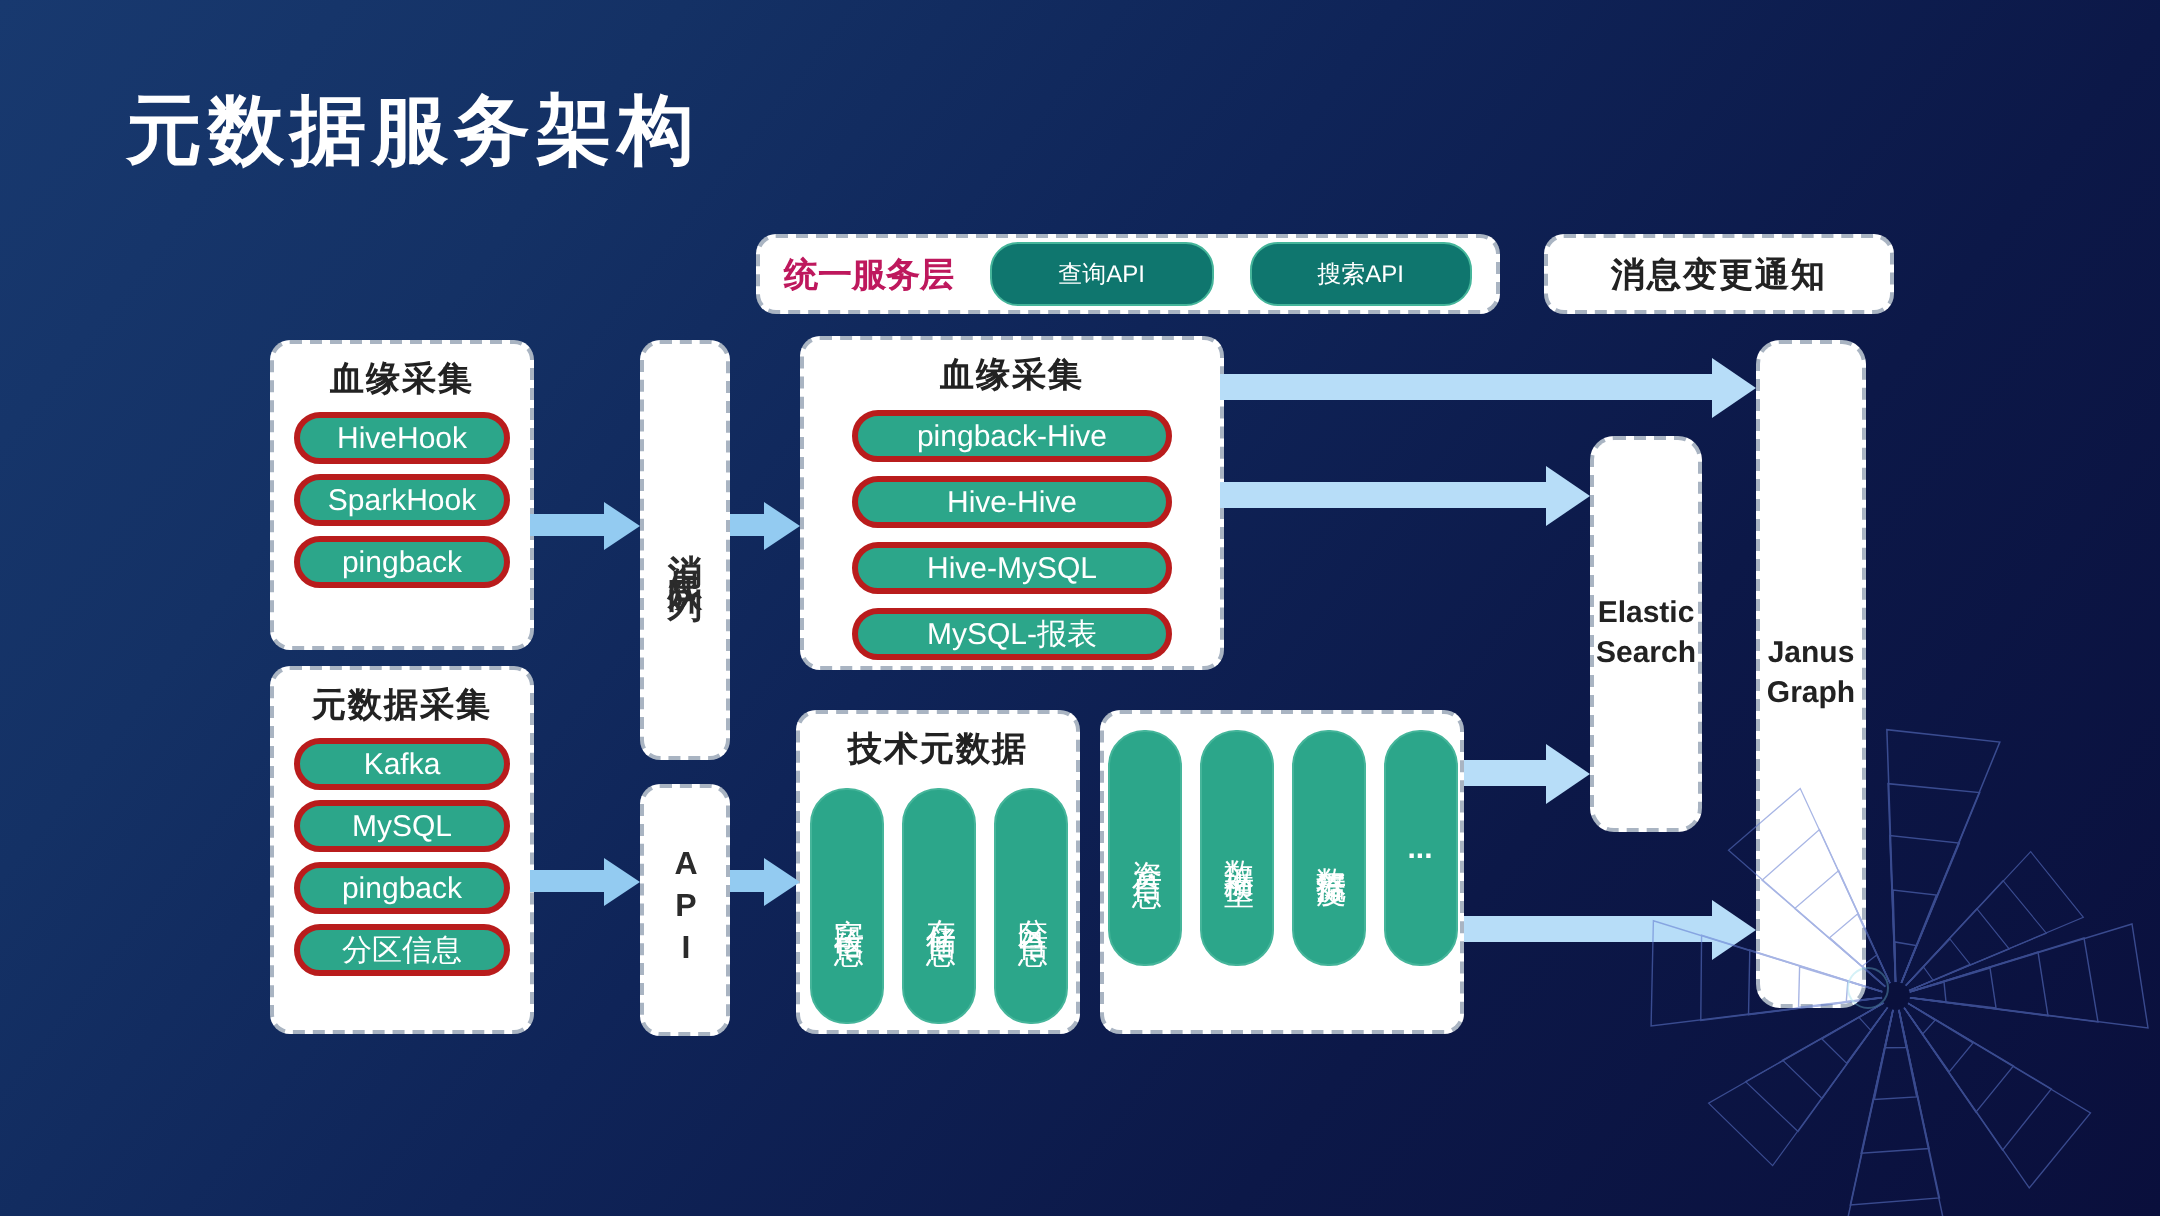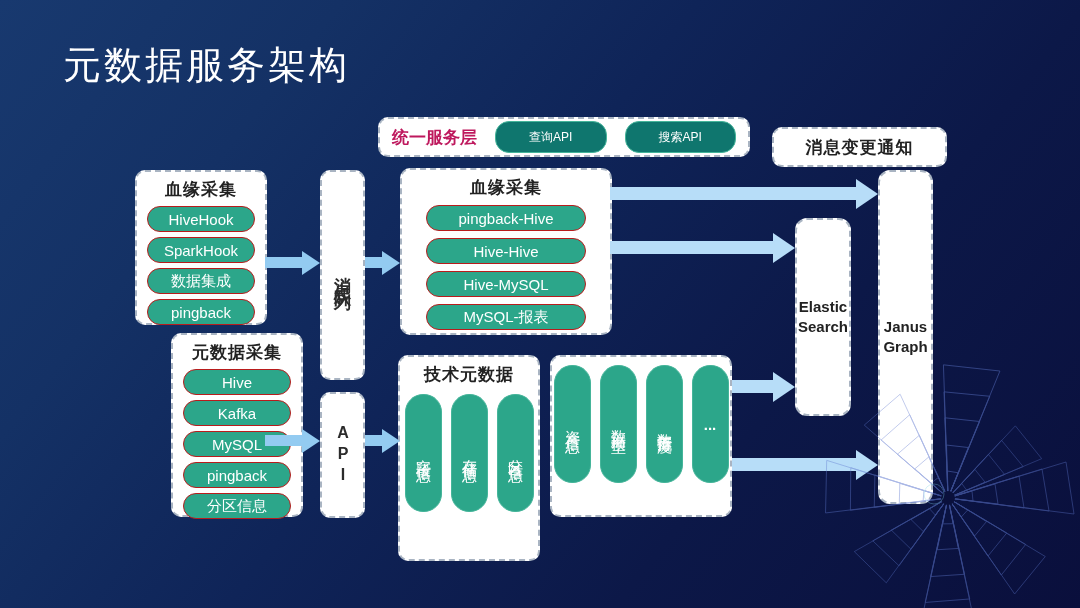--- a/index.html
+++ b/index.html
@@ -3,34 +3,34 @@
 <meta charset="utf-8">
 <style>
   html,body{margin:0;padding:0;background:#060a28;}
   .stage{
     position:relative;width:1080px;height:608px;overflow:hidden;
     font-family:"Liberation Sans","DejaVu Sans",sans-serif;
     background:linear-gradient(128deg,#18396f 0%,#143165 22%,#0f2458 45%,#0c1848 70%,#0a0f3c 100%);
   }
   .slide-title{
     position:absolute;left:63px;top:40px;color:#ffffff;
-    font-size:38px;font-weight:400;letter-spacing:3px;
+    font-size:38px;font-weight:700;letter-spacing:3px;
   }
   
   .wbox{
     position:absolute;background:#ffffff;border-radius:10px;
     border:2px dashed #a9b4c2;box-sizing:border-box;
   }
   .box-title{
     color:#222;font-size:17px;font-weight:600;text-align:center;
     padding-top:6px;letter-spacing:1px;
   }
   .pill-col{display:flex;flex-direction:column;gap:5px;padding:5px 10px 0 10px;}
   .pill{
-    background:#2CA68A;border:1px solid #b91c1c;color:#fff;
+    background:#2CA68A;border:3px solid #b91c1c;color:#fff;
     border-radius:13px;height:26px;display:flex;align-items:center;
     justify-content:center;font-size:15px;box-sizing:border-box;
   }
   .hpill{border-radius:14px;}
   .vrow{display:flex;gap:9px;justify-content:center;padding-top:8px;}
   .vpill{
     background:#2CA68A;border:1px solid #45b59a;color:#fff;border-radius:18px;
     width:37px;height:118px;display:flex;align-items:center;justify-content:center;
     writing-mode:vertical-rl;text-orientation:upright;font-size:15px;
     letter-spacing:3px;box-sizing:border-box;
@@ -80,38 +80,36 @@
   <div class="slide-title">元数据服务架构</div>
 
   <div class="wbox" style="left:378px;top:117px;width:372px;height:40px;">
     <div class="service-row">
       <span class="service-label">统一服务层</span>
       <span class="api-pill">查询API</span>
       <span class="api-pill">搜索API</span>
     </div>
   </div>
 
-  <div class="wbox" style="left:772px;top:127px;width:175px;height:40px;">
+  <div class="wbox" style="left:772px;top:117px;width:175px;height:40px;">
     <div class="notify-label">消息变更通知</div>
   </div>
 
   <div class="wbox" style="left:135px;top:170px;width:132px;height:155px;">
     <div class="box-title">血缘采集</div>
     <div class="pill-col">
       <div class="pill">HiveHook</div>
       <div class="pill">SparkHook</div>
-      <div class="pill">数据集成</div>
       <div class="pill">pingback</div>
     </div>
   </div>
 
-  <div class="wbox" style="left:135px;top:333px;width:132px;height:184px;margin-left:36px;">
+  <div class="wbox" style="left:135px;top:333px;width:132px;height:184px;">
     <div class="box-title">元数据采集</div>
     <div class="pill-col">
-      <div class="pill">Hive</div>
       <div class="pill">Kafka</div>
       <div class="pill">MySQL</div>
       <div class="pill">pingback</div>
       <div class="pill">分区信息</div>
     </div>
   </div>
 
   <div class="wbox" style="left:320px;top:170px;width:45px;height:210px;">
     <div class="vtext">消息队列</div>
   </div>
@@ -123,21 +121,21 @@
   <div class="wbox" style="left:400px;top:168px;width:212px;height:167px;">
     <div class="box-title">血缘采集</div>
     <div class="pill-col" style="padding:6px 24px 16px 24px;gap:7px;">
       <div class="pill hpill">pingback-Hive</div>
       <div class="pill hpill">Hive-Hive</div>
       <div class="pill hpill">Hive-MySQL</div>
       <div class="pill hpill">MySQL-报表</div>
     </div>
   </div>
 
-  <div class="wbox" style="left:398px;top:355px;width:142px;height:206px;">
+  <div class="wbox" style="left:398px;top:355px;width:142px;height:162px;">
     <div class="box-title">技术元数据</div>
     <div class="vrow">
       <div class="vpill">字段信息</div>
       <div class="vpill">存储信息</div>
       <div class="vpill">分区信息</div>
     </div>
   </div>
 
   <div class="wbox" style="left:550px;top:355px;width:182px;height:162px;">
     <div class="vrow">

